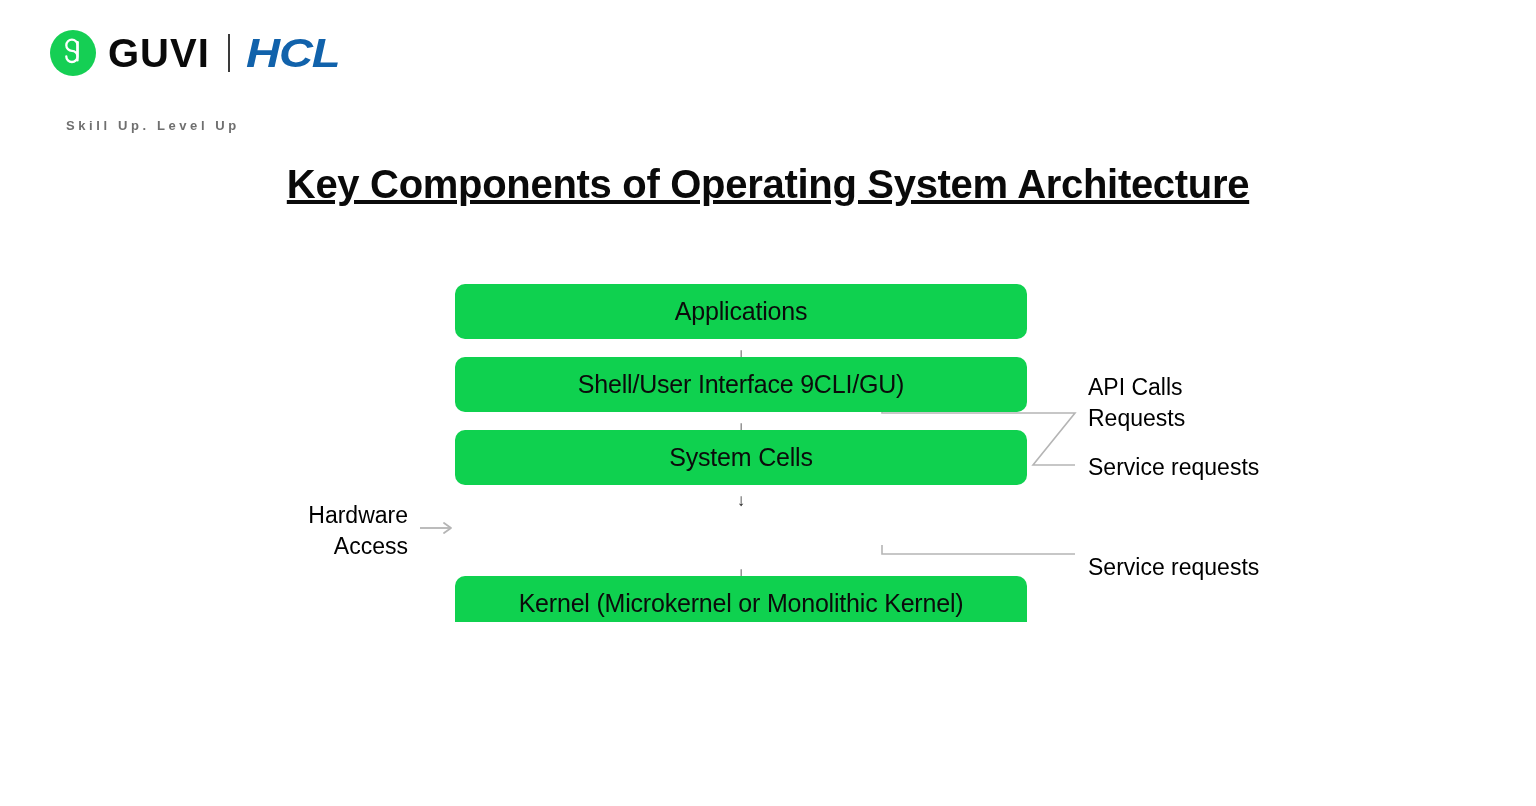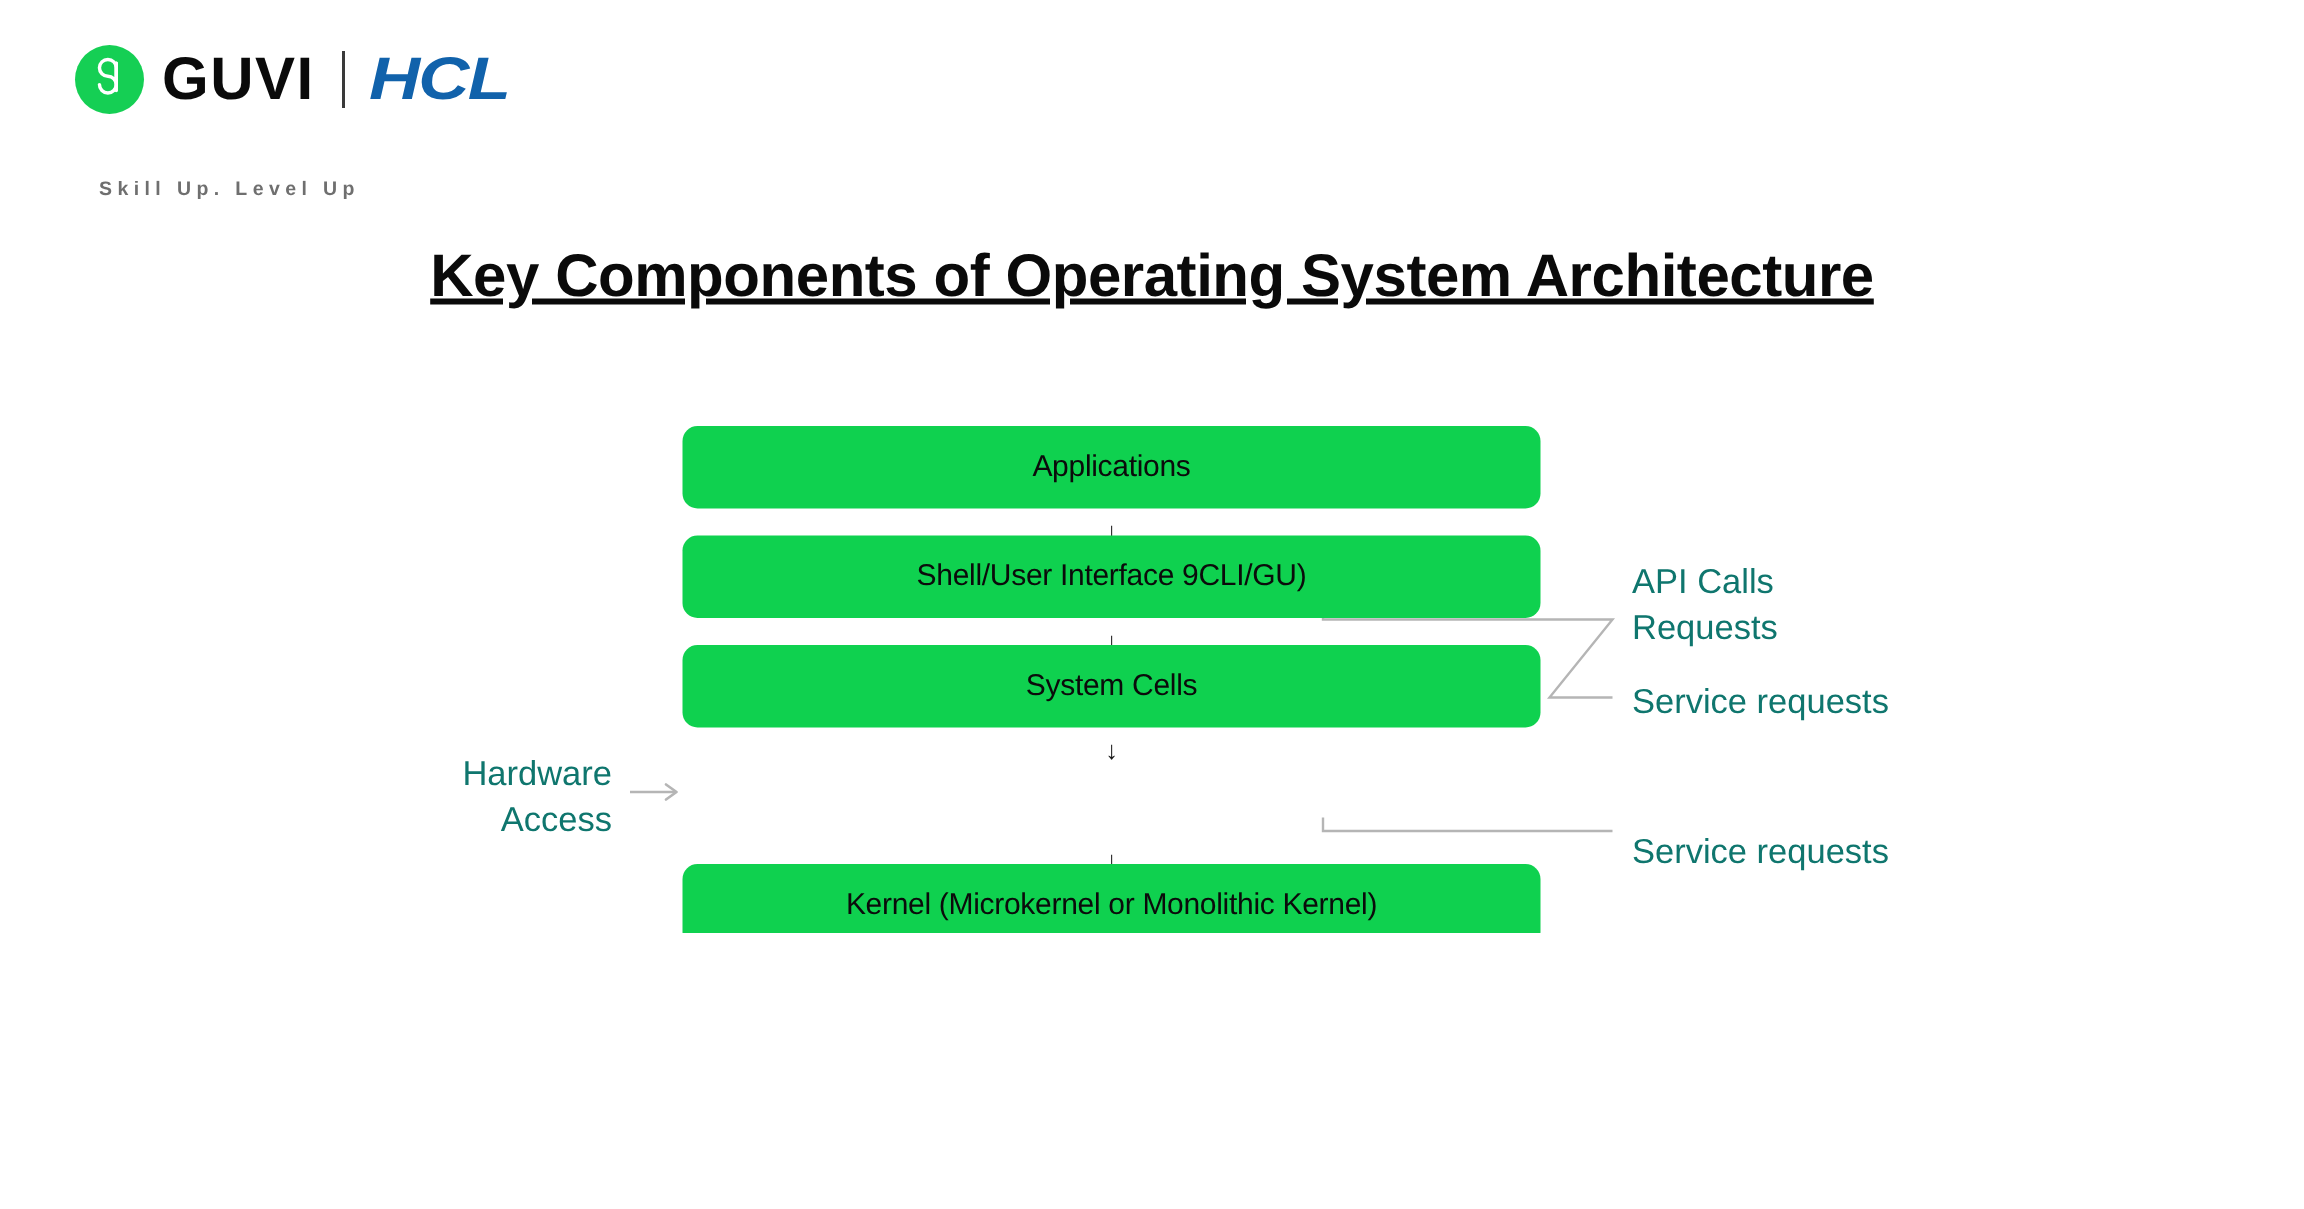--- a/index.html
+++ b/index.html
@@ -117,42 +117,42 @@
     width: 572px;
     height: 55px;
     background: #0fd14f;
     border-radius: 10px;
     display: flex;
     align-items: center;
     justify-content: center;
     box-sizing: border-box;
   }
   .layer-label {
-    font-size: 20px;
+    font-size: 25px;
     font-weight: 500;
     color: #0b0b0b;
     letter-spacing: -0.2px;
     white-space: nowrap;
   }
   .flow-arrow {
     position: absolute;
     left: 0;
     width: 572px;
     text-align: center;
     font-size: 17px;
     line-height: 17px;
     color: #1a1a1a;
   }
 
   
   .annot {
     position: absolute;
     font-size: 23px;
     font-weight: 400;
-    color: #0f766e;
+    color: #000000;
     line-height: 1.33;
     white-space: pre-line;
   }
   .annot-right { text-align: left; }
   .annot-left  { text-align: right; }
 
   #annot-api-calls   { left: 1088px; top: 372px; }
   #annot-service-1   { left: 1088px; top: 452px; }
   #annot-service-2   { left: 1088px; top: 552px; }
   #annot-hw-access   { left: 238px;  top: 500px; width: 170px; }

